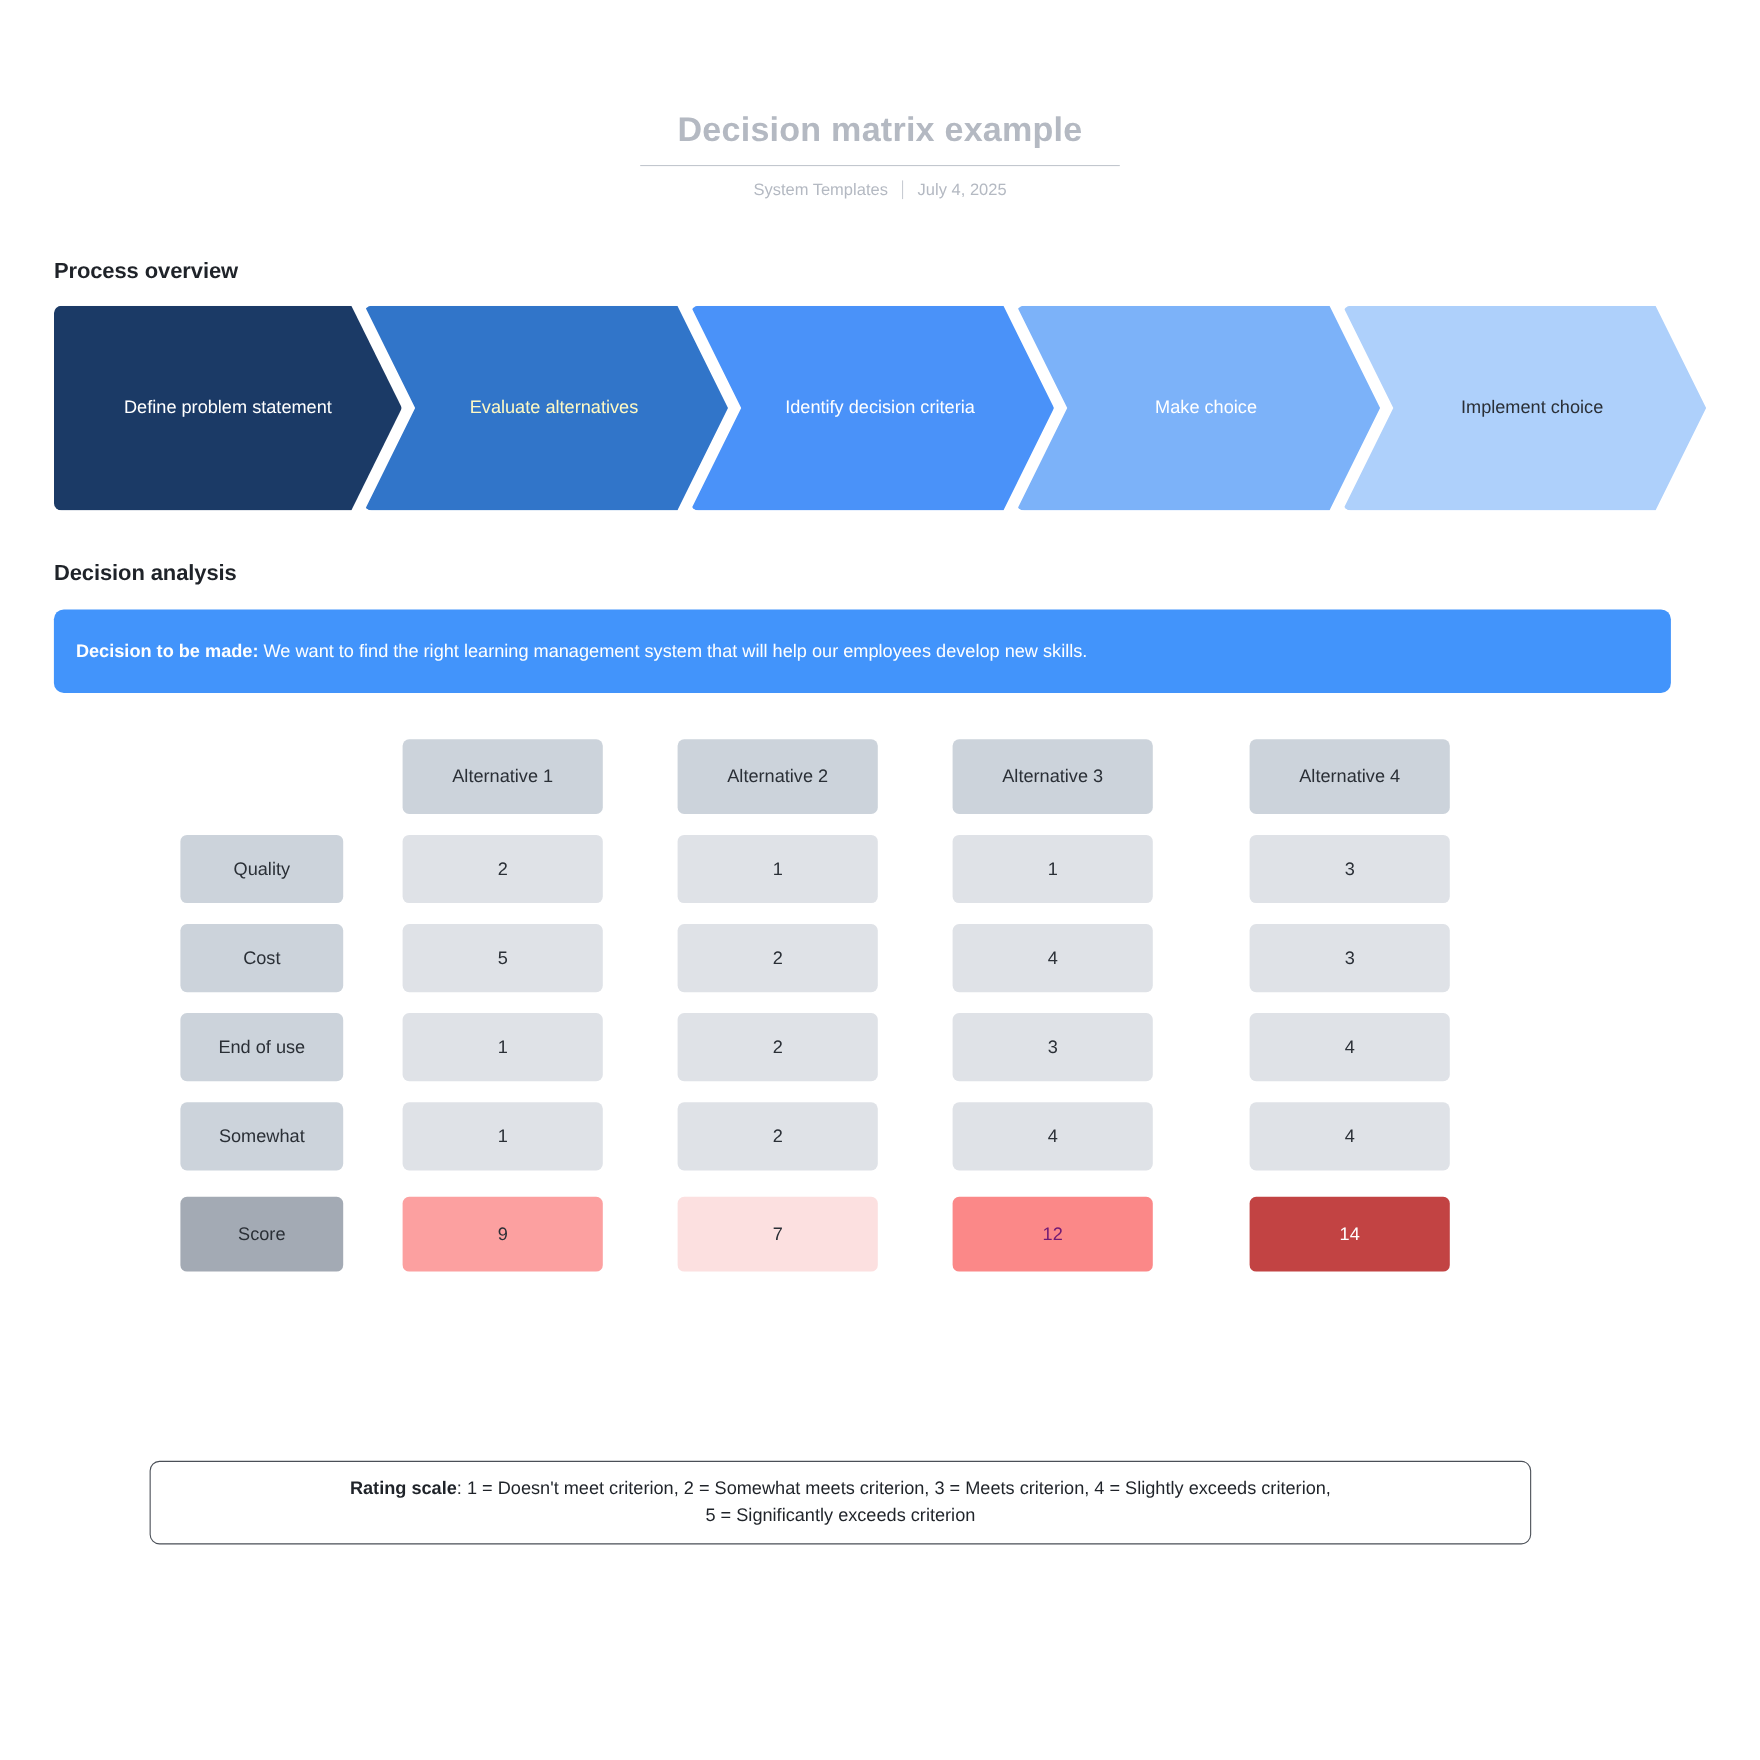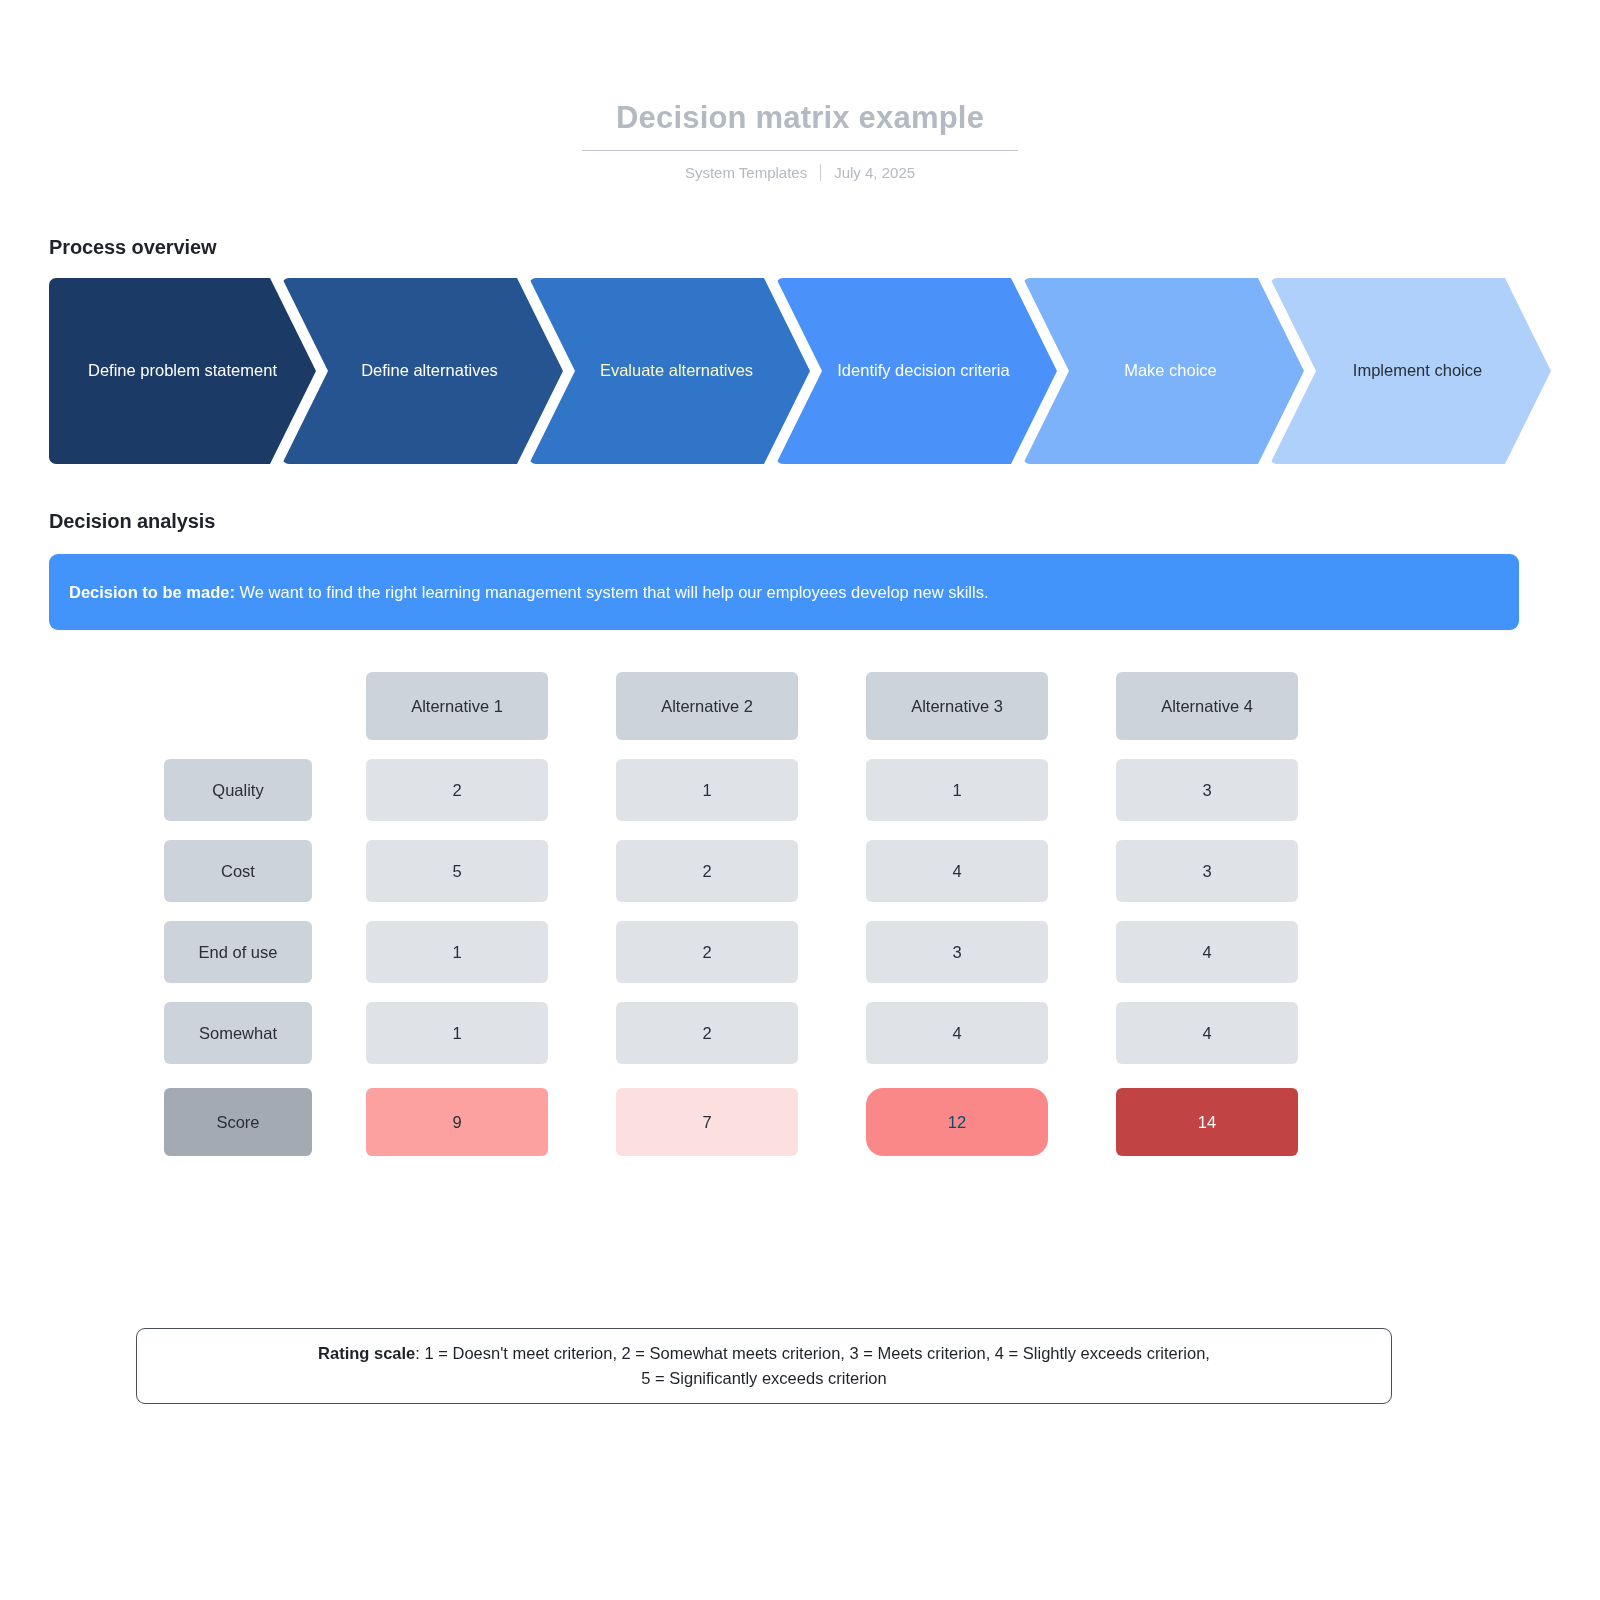--- a/index.html
+++ b/index.html
@@ -144,21 +144,21 @@
     background: #ccd3db;
     margin-right: 54px;
   }
   .cell.rowlabel.blank { background: transparent; }
 
   .cell.value {
     width: 182px;
     background: #dfe2e7;
     margin-right: 68px;
   }
-  .cell.value:last-child { margin-right: 0; }
+  .cell.value:last-child { margin-right: 0; margin-left: 20px; }
 
   .cell.header {
     background: #ccd3db;
     height: 68px;
   }
 
   .matrix-row.header-row .cell { height: 68px; }
   .matrix-row.score-row { margin-top: 24px; }
   .matrix-row.score-row .cell { height: 68px; }
   .cell.scorelabel { background: #a3aab4; }
@@ -197,23 +197,20 @@
       <span>July 4, 2025</span>
     </div>
   </div>
 
   <div id="process-heading" class="section-heading">Process overview</div>
 
   <div class="chevron-row" id="chevron-row">
       <div class="chevron first" style="background: rgb(27, 58, 102); color: rgb(255, 255, 255); z-index: 6;">
         <span class="chevron-label">Define problem statement</span>
       </div>
-      <div class="chevron" style="background: rgb(37, 84, 144); color: rgb(255, 255, 255); z-index: 5;">
-        <span class="chevron-label">Define alternatives</span>
-      </div>
       <div class="chevron" style="background: rgb(49, 117, 201); color: #fef9c3; z-index: 4;">
         <span class="chevron-label">Evaluate alternatives</span>
       </div>
       <div class="chevron" style="background: rgb(74, 146, 249); color: rgb(255, 255, 255); z-index: 3;">
         <span class="chevron-label">Identify decision criteria</span>
       </div>
       <div class="chevron" style="background: rgb(124, 178, 249); color: rgb(255, 255, 255); z-index: 2;">
         <span class="chevron-label">Make choice</span>
       </div>
       <div class="chevron" style="background: rgb(174, 208, 251); color: rgb(42, 47, 54); z-index: 1;">
@@ -262,21 +259,21 @@
         <div class="cell rowlabel" style="background: rgb(204, 211, 219);">Somewhat</div>
         <div class="cell value" style="background: rgb(223, 226, 231);">1</div>
         <div class="cell value" style="background: rgb(223, 226, 231);">2</div>
         <div class="cell value" style="background: rgb(223, 226, 231);">4</div>
         <div class="cell value" style="background: rgb(223, 226, 231);">4</div>
       </div>
       <div class="matrix-row score-row">
         <div class="cell rowlabel scorelabel" style="background: rgb(163, 170, 180);">Score</div>
         <div class="cell value score" style="background: rgb(252, 160, 160); color: rgb(42, 47, 54);">9</div>
         <div class="cell value score" style="background: rgb(252, 224, 224); color: rgb(42, 47, 54);">7</div>
-        <div class="cell value score" style="background: rgb(251, 136, 136); color: #0c4a6e; border-radius: 17px;">12</div>
+        <div class="cell value score" style="background: rgb(251, 136, 136); color: #701a75;">12</div>
         <div class="cell value score" style="background: rgb(194, 67, 67); color: rgb(255, 255, 255);">14</div>
       </div>
     </div>
 
   <div class="rating-scale">
     <span>
       <b>Rating scale</b><span>: 1 = Doesn't meet criterion, 2 = Somewhat meets criterion, 3 = Meets criterion, 4 = Slightly exceeds criterion,</span><br>
       <span>5 = Significantly exceeds criterion</span>
     </span>
   </div>

